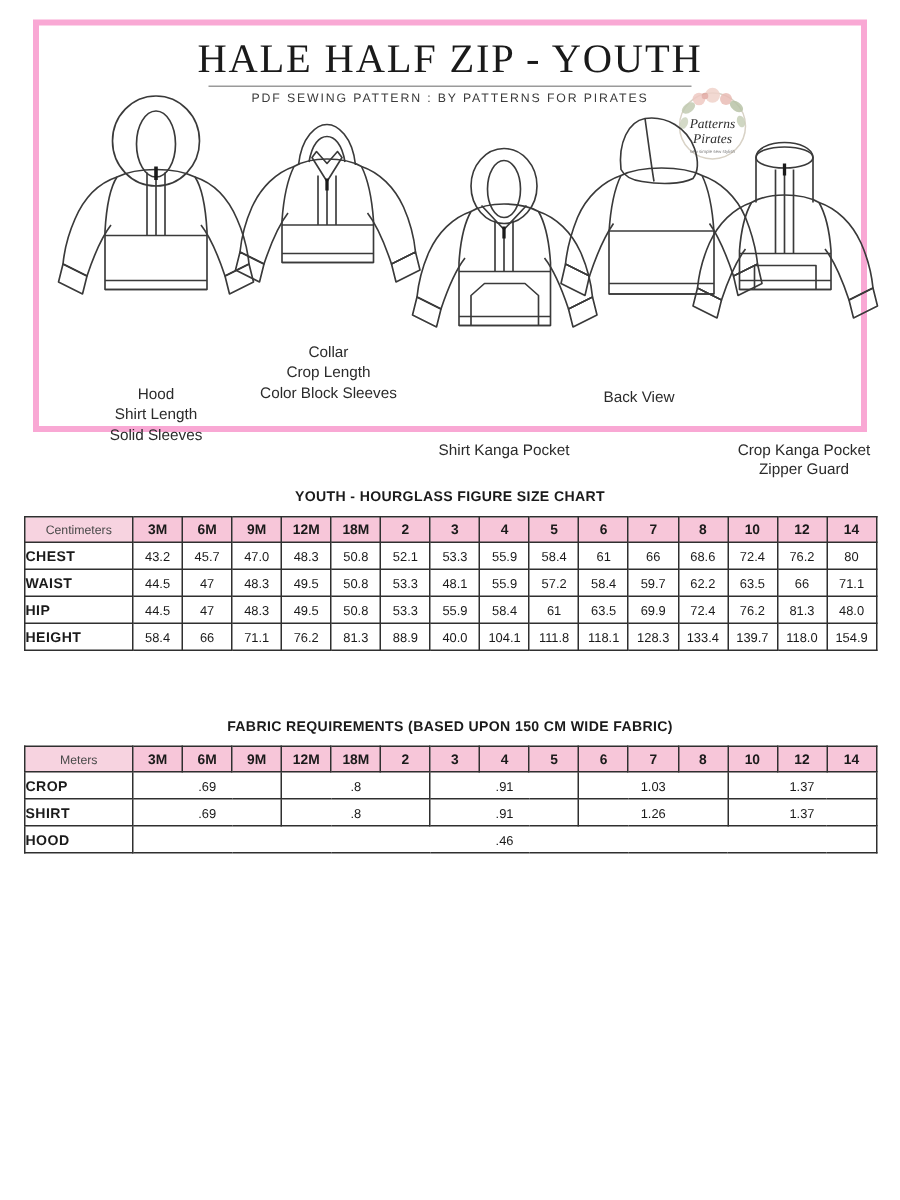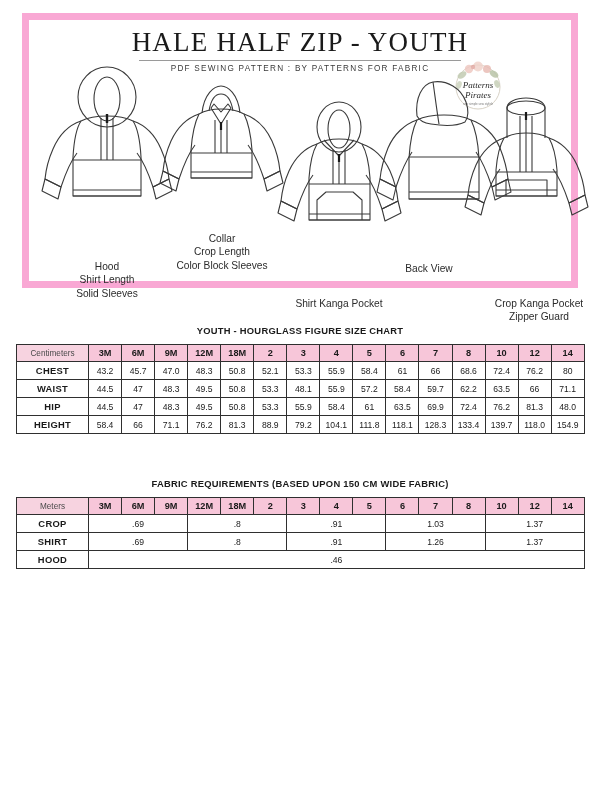--- a/index.html
+++ b/index.html
@@ -16,21 +16,21 @@
     overflow: hidden;
   }
 
   
   .illus-panel {
     position: absolute;
     left: 22px;
     top: 13px;
     width: 556px;
     height: 275px;
-    border: 7px solid #f9a8d4;
+    border: 4px solid #f9a8d4;
     box-sizing: border-box;
     background: #fff;
   }
   .title-wrap {
     position: absolute;
     left: 0;
     top: 8px;
     width: 100%;
     text-align: center;
   }
@@ -119,34 +119,34 @@
   table.chart td.hdr {
     background: #f7c6d9;
     font-weight: bold;
     font-size: 9.2px;
     color: #1a1a1a;
   }
   table.chart td.rowlab {
     font-weight: bold;
     font-size: 9.4px;
     letter-spacing: 0.3px;
-    text-align: center;
+    text-align: left;
     color: #1a1a1a;
   }
   table.chart tr.hdr-row td { height: 16px; }
 </style>
 </head>
 <body>
 
 <div class="illus-panel">
 
   <div class="title-wrap">
     <div class="doc-title">Hale Half Zip - Youth</div>
     <div class="title-rule"></div>
-    <div class="doc-subtitle">PDF SEWING PATTERN : BY PATTERNS FOR FABRIC</div>
+    <div class="doc-subtitle">PDF SEWING PATTERN : BY PATTERNS FOR PIRATES</div>
   </div>
 
   <div class="logo">
     <svg viewBox="0 0 62 52" width="62" height="52">
       <circle cx="31" cy="27" r="22" fill="none" stroke="#d8d2c6" stroke-width="1"></circle>
       <g opacity="0.85">
         <circle cx="22" cy="9" r="4.2" fill="#efc9c3"></circle>
         <circle cx="31" cy="6.5" r="5" fill="#f0d3cb"></circle>
         <circle cx="40" cy="9" r="4" fill="#e9bdb6"></circle>
         <ellipse cx="15" cy="15" rx="5" ry="3" fill="#c2cbb2" transform="rotate(-35 15 15)"></ellipse>
@@ -397,21 +397,21 @@
         <td>48.0</td>
       </tr>
       <tr>
         <td class="rowlab">HEIGHT</td>
         <td>58.4</td>
         <td>66</td>
         <td>71.1</td>
         <td>76.2</td>
         <td>81.3</td>
         <td>88.9</td>
-        <td>79.2</td>
+        <td>40.0</td>
         <td>104.1</td>
         <td>111.8</td>
         <td>118.1</td>
         <td>128.3</td>
         <td>133.4</td>
         <td>139.7</td>
         <td>118.0</td>
         <td>154.9</td>
       </tr>
     </tbody>

